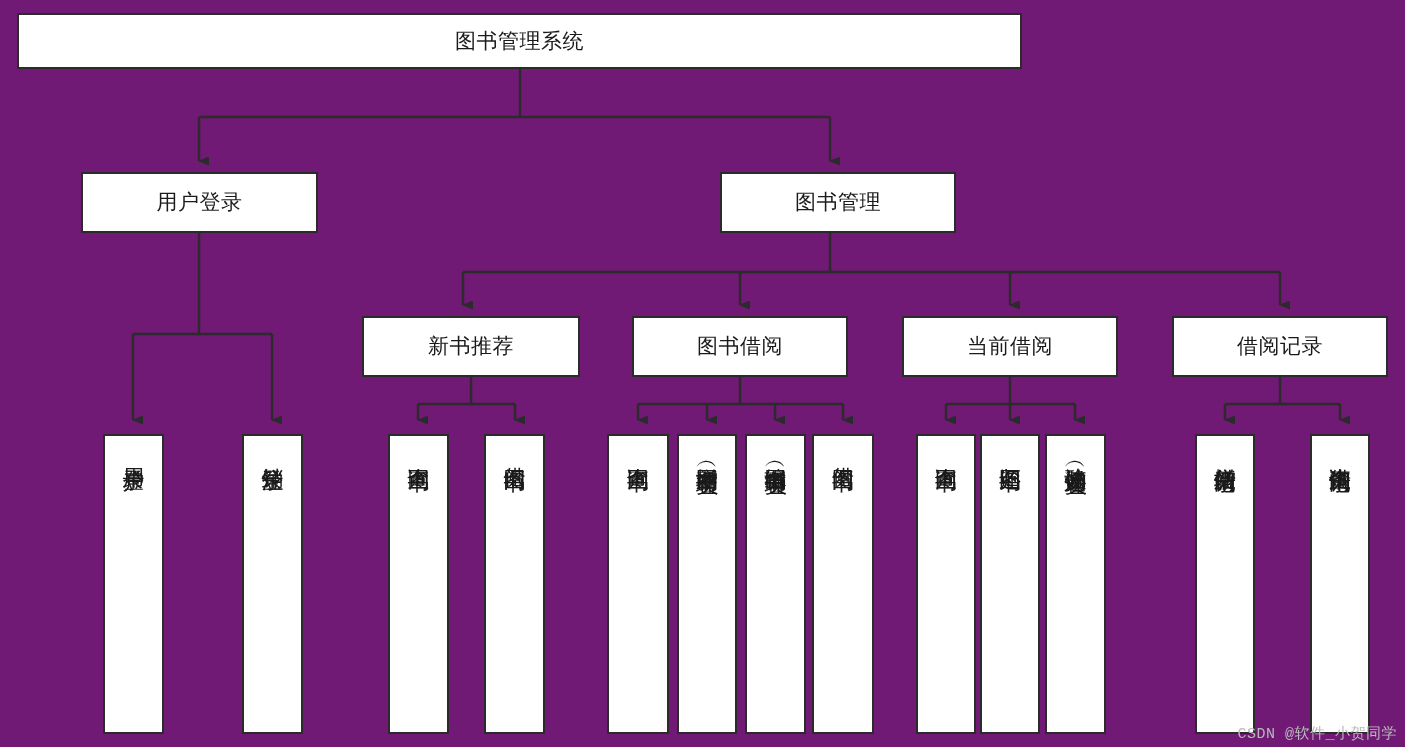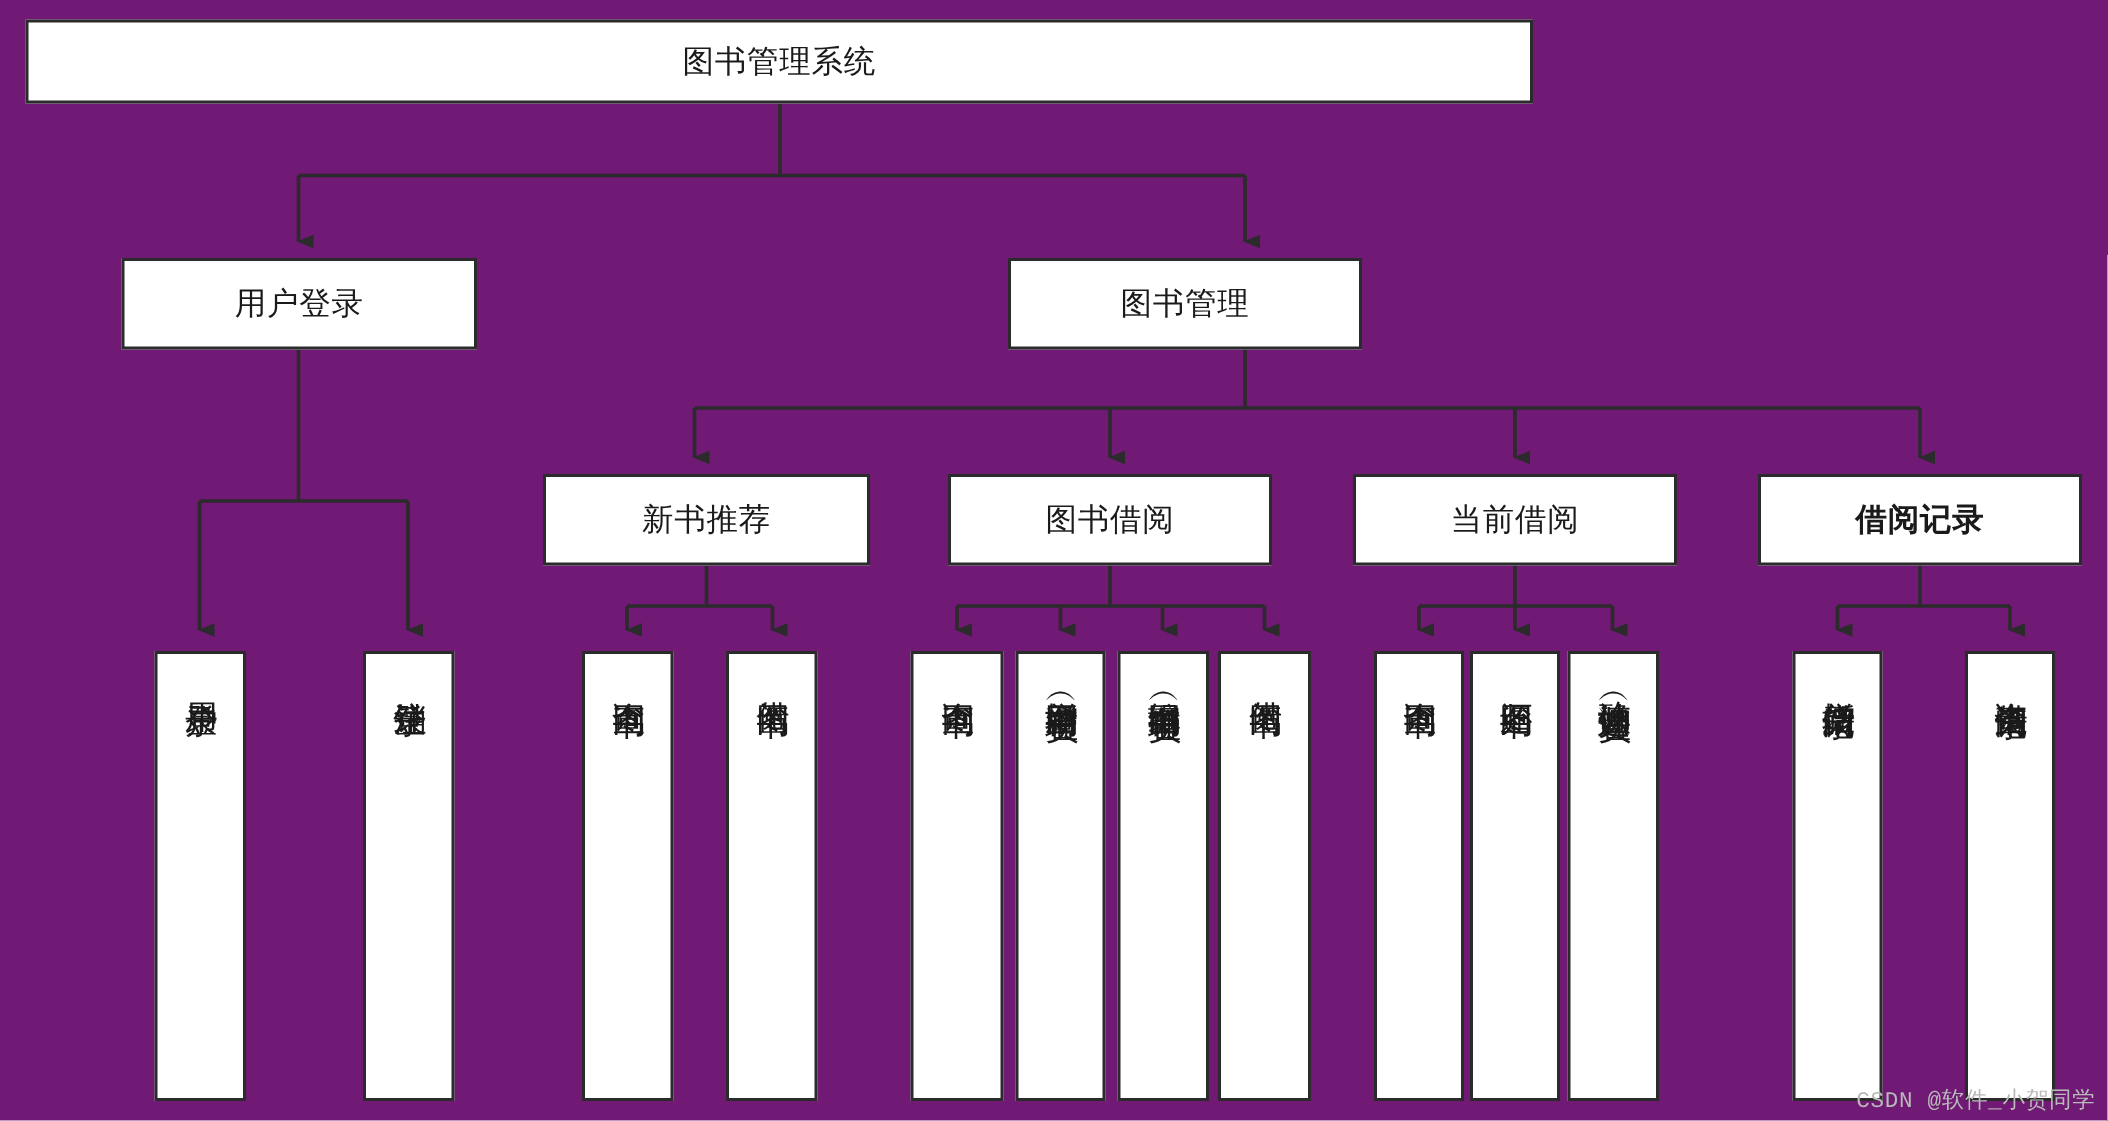--- a/index.html
+++ b/index.html
@@ -131,37 +131,37 @@
   </svg>
 
   <div class="node h" style="left:17px; top:13px; width:1005px; height:56px;">
     <span class="node-label">图书管理系统</span>
   </div>
 
   <div class="node h" style="left:81px; top:172px; width:237px; height:61px;">
     <span class="node-label">用户登录</span>
   </div>
 
-  <div class="node h" style="left:672px; top:172px; width:236px; height:61px;">
+  <div class="node h" style="left:720px; top:172px; width:236px; height:61px;">
     <span class="node-label">图书管理</span>
   </div>
 
   <div class="node h" style="left:362px; top:316px; width:218px; height:61px;">
     <span class="node-label">新书推荐</span>
   </div>
 
   <div class="node h" style="left:902px; top:316px; width:216px; height:61px;">
     <span class="node-label">当前借阅</span>
   </div>
 
   <div class="node h" style="left:632px; top:316px; width:216px; height:61px;">
     <span class="node-label">图书借阅</span>
   </div>
 
-  <div class="node h" style="left:1172px; top:316px; width:216px; height:61px;font-weight:bold;">
+  <div class="node h" style="left:1172px; top:316px; width:216px; height:61px;">
     <span class="node-label">借阅记录</span>
   </div>
 
   <div class="node v" style="left:103px; top:434px; width:61px; height:300px;">
     <span class="node-label">用户登录</span>
   </div>
 
   <div class="node v" style="left:242px; top:434px; width:61px; height:300px;">
     <span class="node-label">注销登录</span>
   </div>

